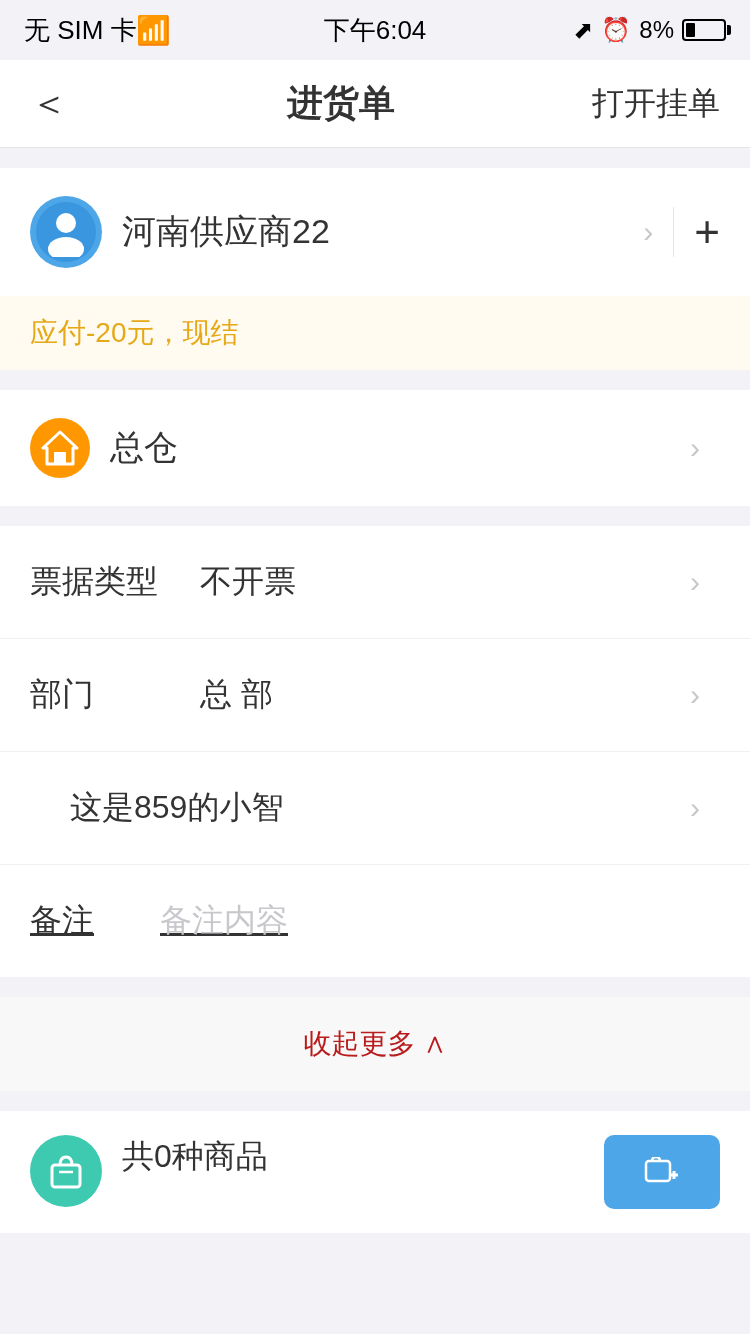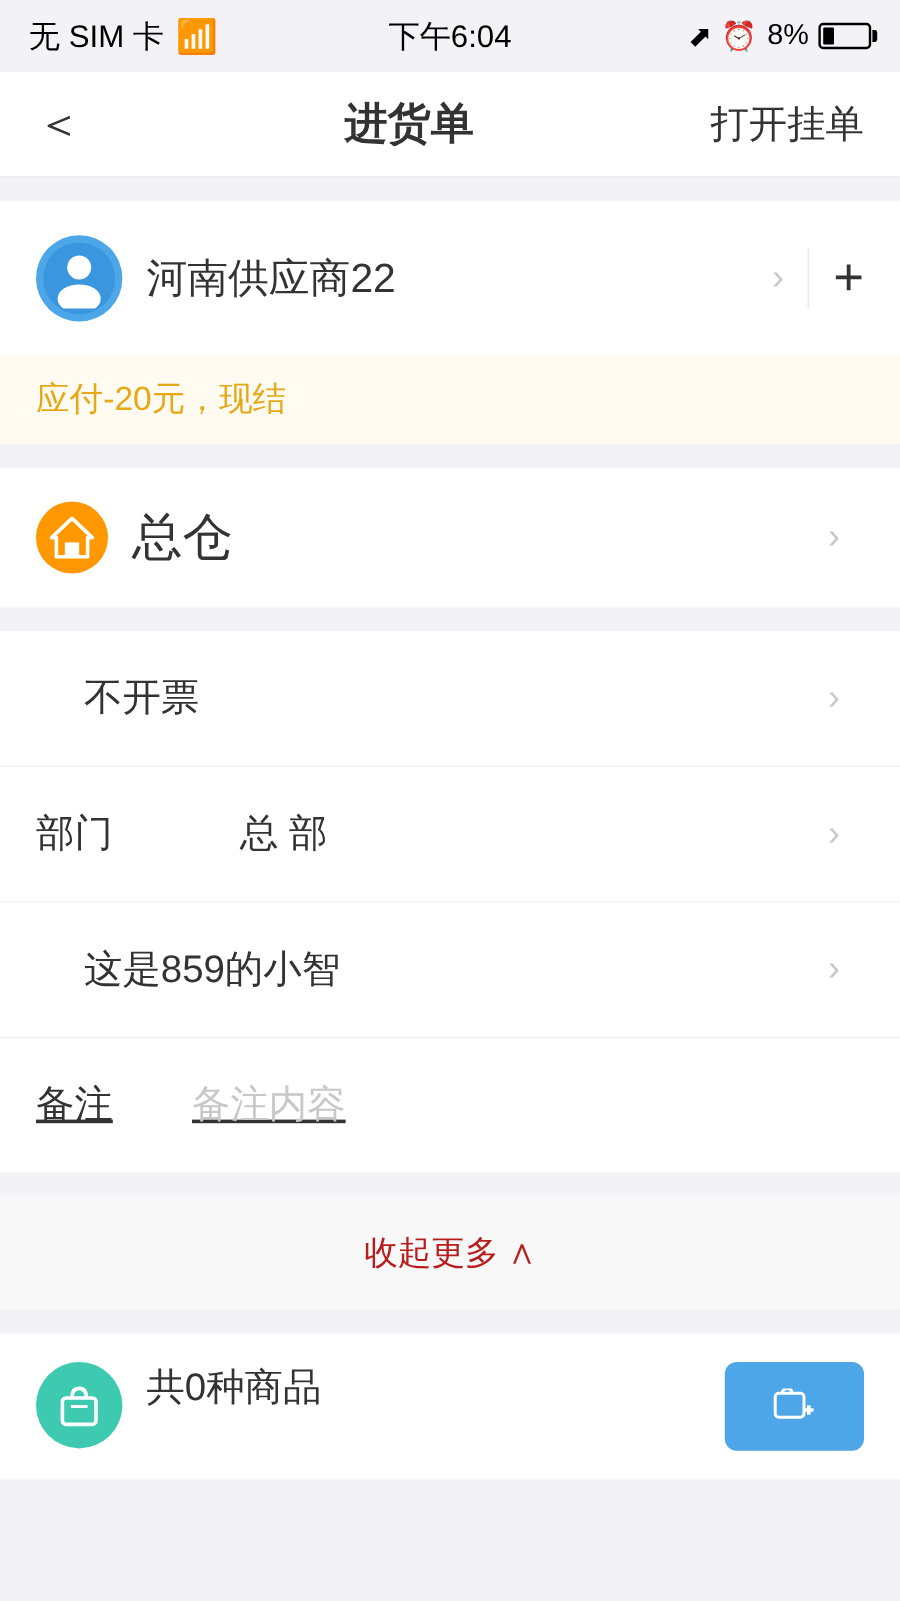--- a/index.html
+++ b/index.html
@@ -23,21 +23,20 @@
       align-items: center;
       justify-content: space-between;
       padding: 0 24px;
       font-size: 26px;
       font-weight: 500;
       color: #000;
     }
     .status-bar .left {
       display: flex;
       align-items: center;
-      gap: 10px;
     }
     .status-bar .center {
       position: absolute;
       left: 50%;
       transform: translateX(-50%);
     }
     .status-bar .right {
       display: flex;
       align-items: center;
       gap: 8px;
@@ -183,21 +182,21 @@
       border-radius: 50%;
       background: #ff9800;
       display: flex;
       align-items: center;
       justify-content: center;
       margin-right: 20px;
       flex-shrink: 0;
     }
     .warehouse-label {
       flex: 1;
-      font-size: 42px;
+      font-size: 34px;
       color: #333;
     }
 
     
     .form-section {
       background: #fff;
       margin-top: 20px;
     }
     .form-row {
       display: flex;
@@ -338,20 +337,21 @@
       </svg>
     </div>
     <span class="warehouse-label">总仓</span>
     <span class="chevron-right">›</span>
   </div>
 </div>
 
 <div class="form-section">
 
   <div class="form-row">
+    <span class="form-label">票据类型</span>
     <span class="form-value">不开票</span>
     <span class="chevron-right">›</span>
   </div>
 
   <div class="form-row">
     <span class="form-label">部门</span>
     <span class="form-value">总 部</span>
     <span class="chevron-right">›</span>
   </div>
 

